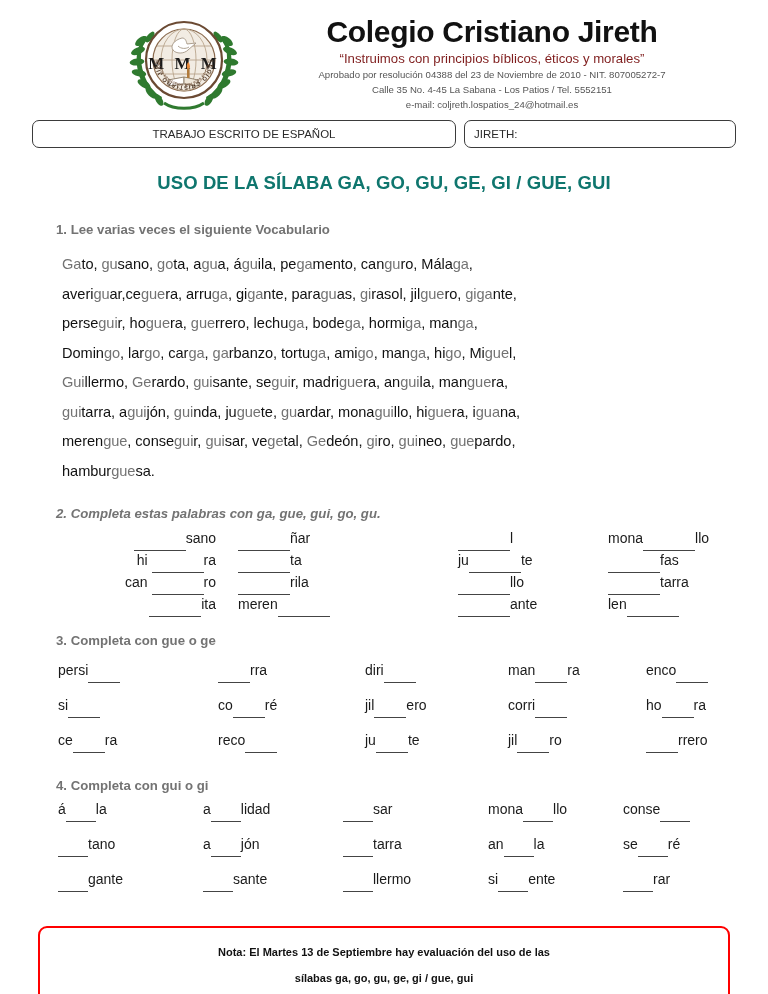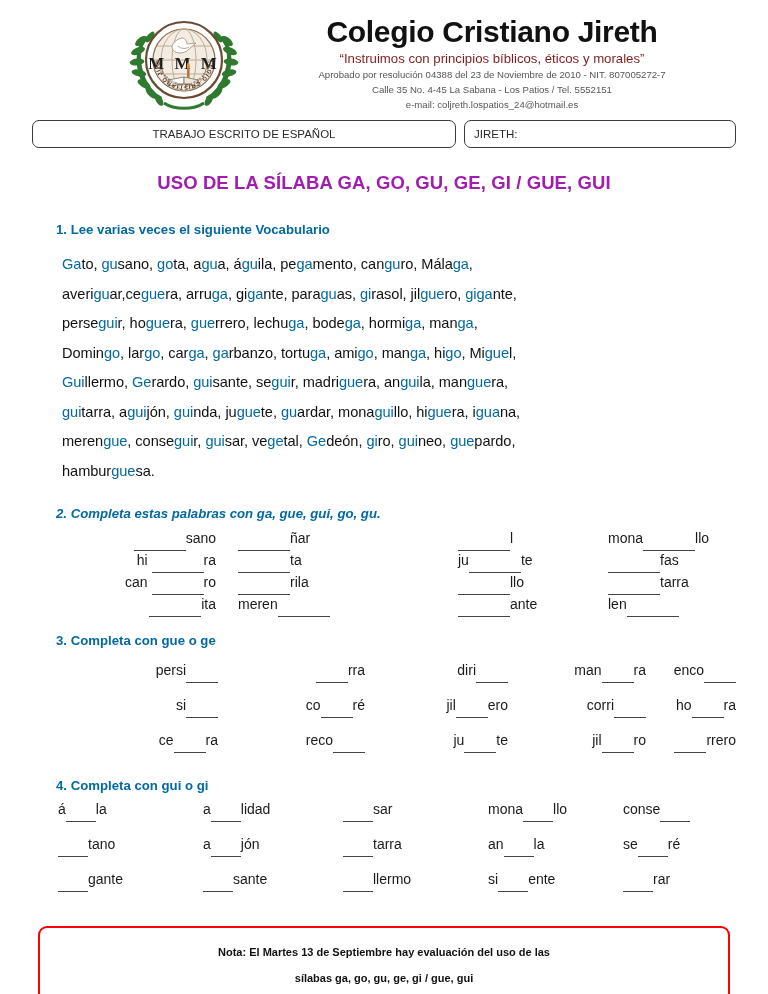--- a/index.html
+++ b/index.html
@@ -29,40 +29,40 @@
   .fbox {
     border:1.3px solid #3b3b3b; border-radius:7px; height:28px;
     display:flex; align-items:center; font-size:11.5px; color:#2a2a2a;
   }
   .fbox.left { flex:0 0 424px; justify-content:center; }
   .fbox.right { flex:1; padding-left:9px; }
 
   
   .worksheet-title {
     text-align:center; font-size:18.5px; font-weight:bold;
-    color:#a21caf; margin-top:24px; letter-spacing:0.1px;
+    color:#0f766e; margin-top:24px; letter-spacing:0.1px;
   }
 
   
   .sec-h {
-    color:#0369a1; font-weight:bold; font-size:13.2px;
+    color:#737373; font-weight:bold; font-size:13.2px;
     margin-left:24px;
   }
   #sec1-h { margin-top:28px; }
   #sec2-h { margin-top:0; }
   #sec3-h { margin-top:0; }
   #sec4-h { margin-top:0; }
 
   
   .vocab { margin:13px 0 0 30px; width:690px; }
   .vline {
     font-size:14.6px; line-height:29.5px; color:#111;
     font-weight:500; letter-spacing:-0.05px; white-space:nowrap;
   }
-  .hl { color:#0369a1; }
+  .hl { color:#737373; }
 
   
   .ex { margin-top:9px; }
   .exrow { display:flex; }
   .excell {
     font-size:14px; color:#1a1a1a; line-height:21.5px;
     white-space:nowrap;
   }
   .blank {
     display:inline-block; border-bottom:1.1px solid #444;
@@ -71,21 +71,21 @@
   
   #ex2 { margin-top:7px; margin-left:0; }
   #ex2 .exrow { height:22px; }
   #ex2 .c0 { flex:0 0 200px; text-align:right; padding-right:16px; }
   #ex2 .c1 { flex:0 0 186px; text-align:left;  padding-left:6px; }
   #ex2 .c2 { flex:0 0 176px; text-align:left;  padding-left:40px; }
   #ex2 .c3 { flex:1;         text-align:left;  padding-left:14px; }
   #ex2 .blank { width:52px; }
 
   
-  #ex3 { margin-top:6px; margin-left:26px;text-align:right; }
+  #ex3 { margin-top:6px; margin-left:26px; }
   #ex3 .exrow { height:35px; align-items:center; }
   #ex3 .c0 { flex:0 0 160px; }
   #ex3 .c1 { flex:0 0 147px; }
   #ex3 .c2 { flex:0 0 143px; }
   #ex3 .c3 { flex:0 0 138px; }
   #ex3 .c4 { flex:1; }
   #ex3 .blank { width:32px; }
 
   
   #ex4 { margin-top:6px; margin-left:26px; }

